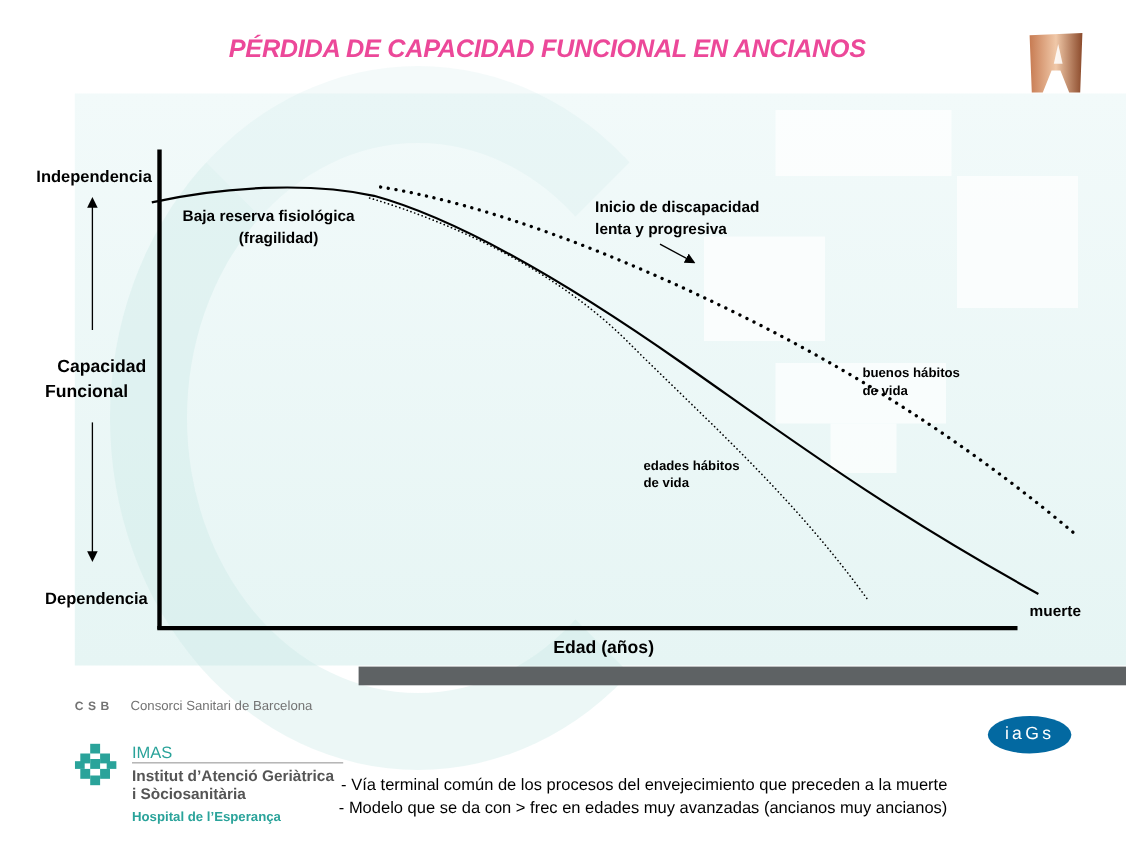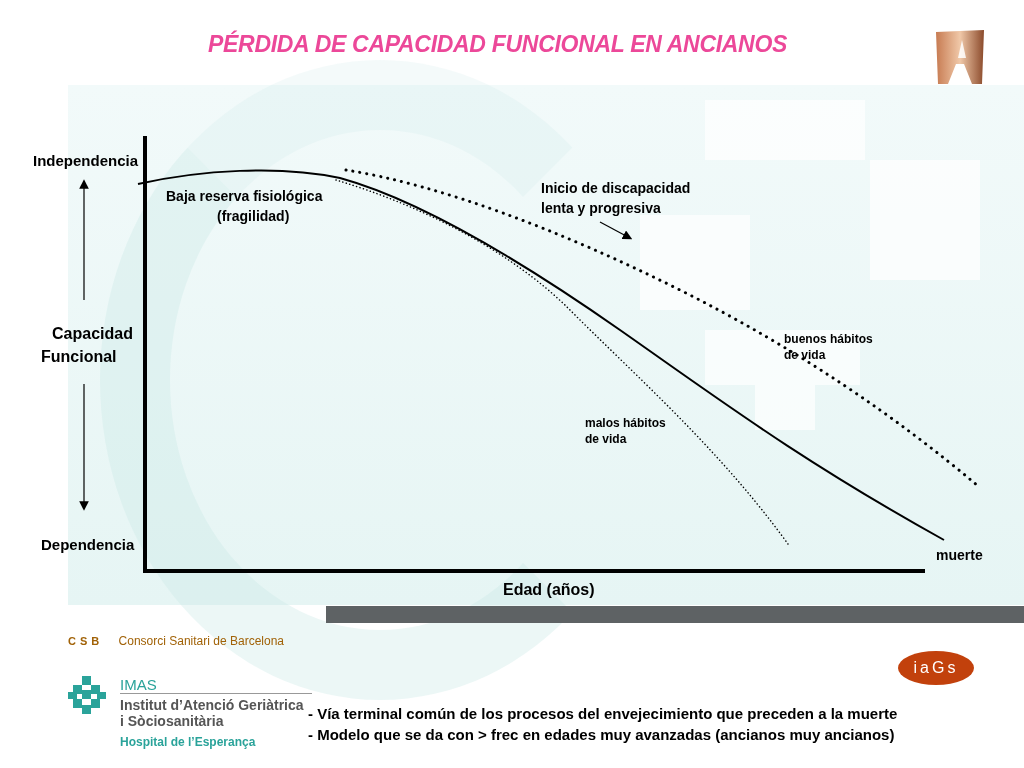--- a/index.html
+++ b/index.html
@@ -9,29 +9,29 @@
   .bg-block { position:absolute; background:rgba(255,255,255,0.7); }
   .gray-bar { position:absolute; left:326px; top:606px; width:698px; height:17px; background:#5e6264; }
   .title { position:absolute; left:208px; top:30px; font-style:italic; font-weight:bold; font-size:23px; line-height:28px; color:#ec4899; letter-spacing:-0.3px; }
   .logo-a { position:absolute; left:934px; top:28px; width:52px; height:58px; }
   .lbl { position:absolute; font-weight:bold; color:#000; white-space:nowrap; }
   .f15 { font-size:15px; }
   .f14 { font-size:14px; line-height:20px; }
   .f12 { font-size:12px; line-height:16px; }
   .f16 { font-size:16px; line-height:22px; }
   .chart-svg { position:absolute; left:0; top:0; }
-  .footer-text { position:absolute; left:308px; top:703px; font-weight:bold; font-size:15px; line-height:21px; color:#000; }
-  .csb { position:absolute; left:68px; top:634px; font-size:12px; color:#a16207; }
+  .footer-text { position:absolute; left:308px; top:703px; font-weight:normal; font-size:15px; line-height:21px; color:#000;text-align:right; }
+  .csb { position:absolute; left:68px; top:634px; font-size:12px; color:#737373; }
   .csb .mark { font-weight:bold; letter-spacing:4px; margin-right:12px; font-size:11px; }
   .imas-icon { position:absolute; left:68px; top:676px; width:38px; height:38px; }
   .imas { position:absolute; left:120px; top:676px; color:#2aa39a; font-size:15px; }
   .imas-line { position:absolute; left:120px; top:693px; width:192px; height:1px; background:#999; }
   .inst { position:absolute; left:120px; top:697px; color:#555; font-size:14px; font-weight:bold; line-height:16px; }
   .hosp { position:absolute; left:120px; top:735px; color:#2aa39a; font-size:12px; font-weight:bold; }
-  .iags { position:absolute; left:898px; top:651px; width:76px; height:34px; border-radius:50%; background:#c2410c; color:#fff; font-size:16px; text-align:center; line-height:34px; letter-spacing:3px; }
+  .iags { position:absolute; left:898px; top:651px; width:76px; height:34px; border-radius:50%; background:#0369a1; color:#fff; font-size:16px; text-align:center; line-height:34px; letter-spacing:3px; }
 </style>
 </head>
 <body>
 
 <div class="bg-panel"></div>
 <div class="bg-arc"></div>
 <div class="bg-block" style="left:705px;top:100px;width:160px;height:60px;"></div>
 <div class="bg-block" style="left:870px;top:160px;width:110px;height:120px;"></div>
 <div class="bg-block" style="left:640px;top:215px;width:110px;height:95px;"></div>
 <div class="bg-block" style="left:705px;top:330px;width:155px;height:55px;"></div>
@@ -81,21 +81,21 @@
 <div class="lbl f16" style="left:41px;top:346px;">Funcional</div>
 <div class="lbl f15" style="left:41px;top:536px;">Dependencia</div>
 <div class="lbl f16" style="left:503px;top:579px;">Edad (años)</div>
 
 <div class="lbl f14" style="left:166px;top:186px;">Baja reserva fisiológica</div>
 <div class="lbl f14" style="left:217px;top:206px;">(fragilidad)</div>
 <div class="lbl f14" style="left:541px;top:178px;">Inicio de discapacidad</div>
 <div class="lbl f14" style="left:541px;top:198px;">lenta y progresiva</div>
 <div class="lbl f12" style="left:784px;top:331px;">buenos hábitos</div>
 <div class="lbl f12" style="left:784px;top:347px;">de vida</div>
-<div class="lbl f12" style="left:585px;top:415px;">malos hábitos</div>
+<div class="lbl f12" style="left:585px;top:415px;">edades hábitos</div>
 <div class="lbl f12" style="left:585px;top:431px;">de vida</div>
 <div class="lbl f14" style="left:936px;top:545px;">muerte</div>
 
 <div class="csb">
   <span class="mark">CSB</span>
   <span>Consorci Sanitari de Barcelona</span>
 </div>
 
 <svg class="imas-icon" viewBox="0 0 38 38">
   <g fill="#2aa39a">

